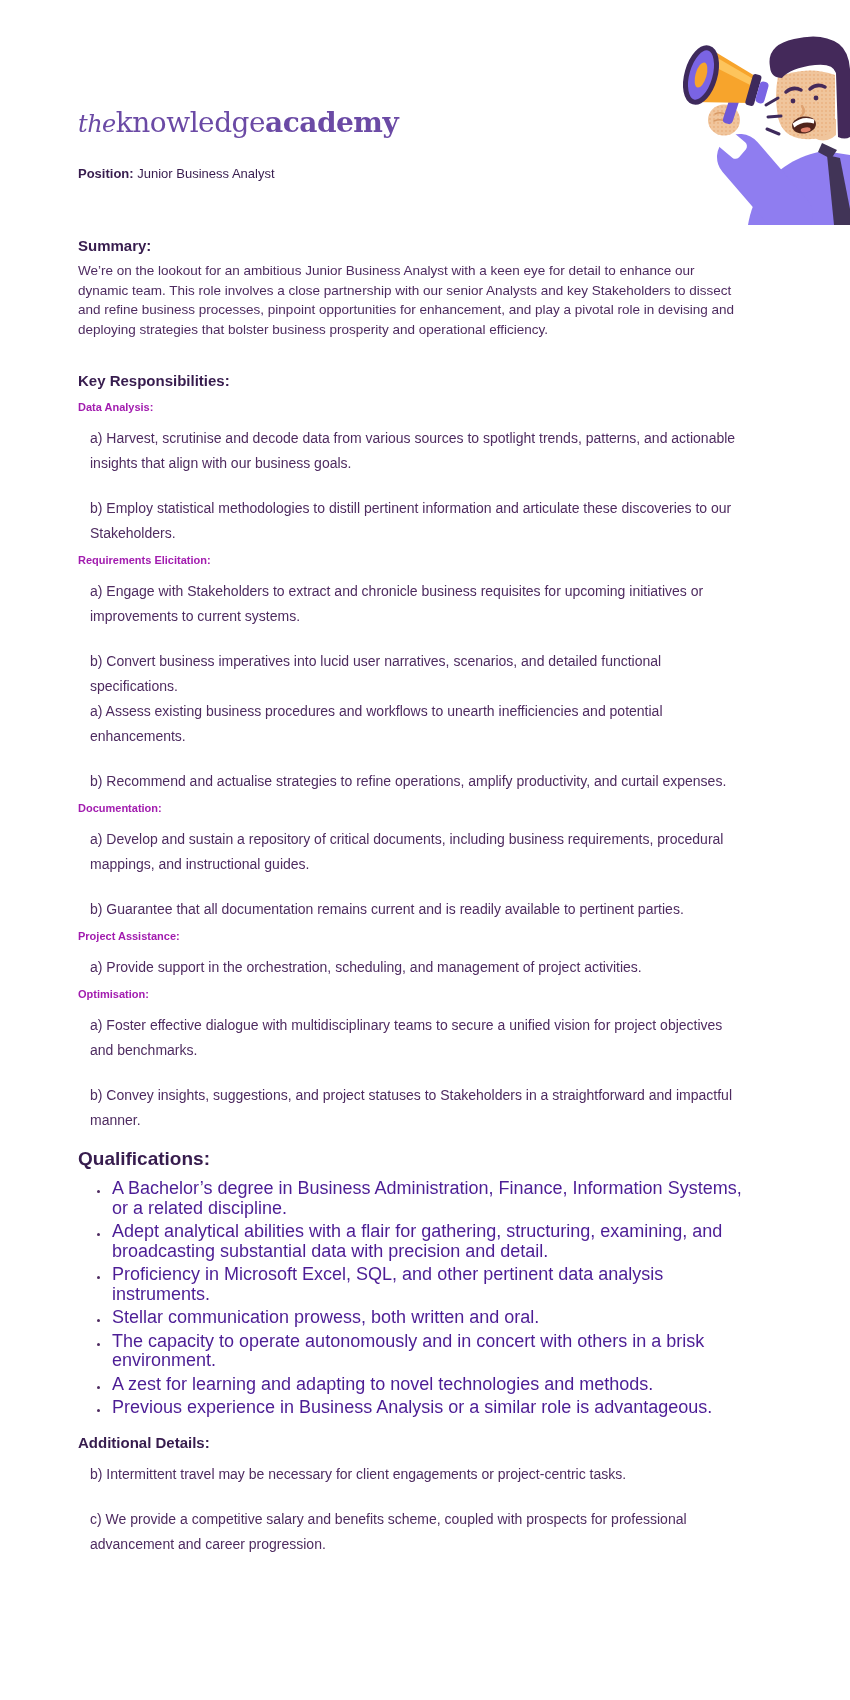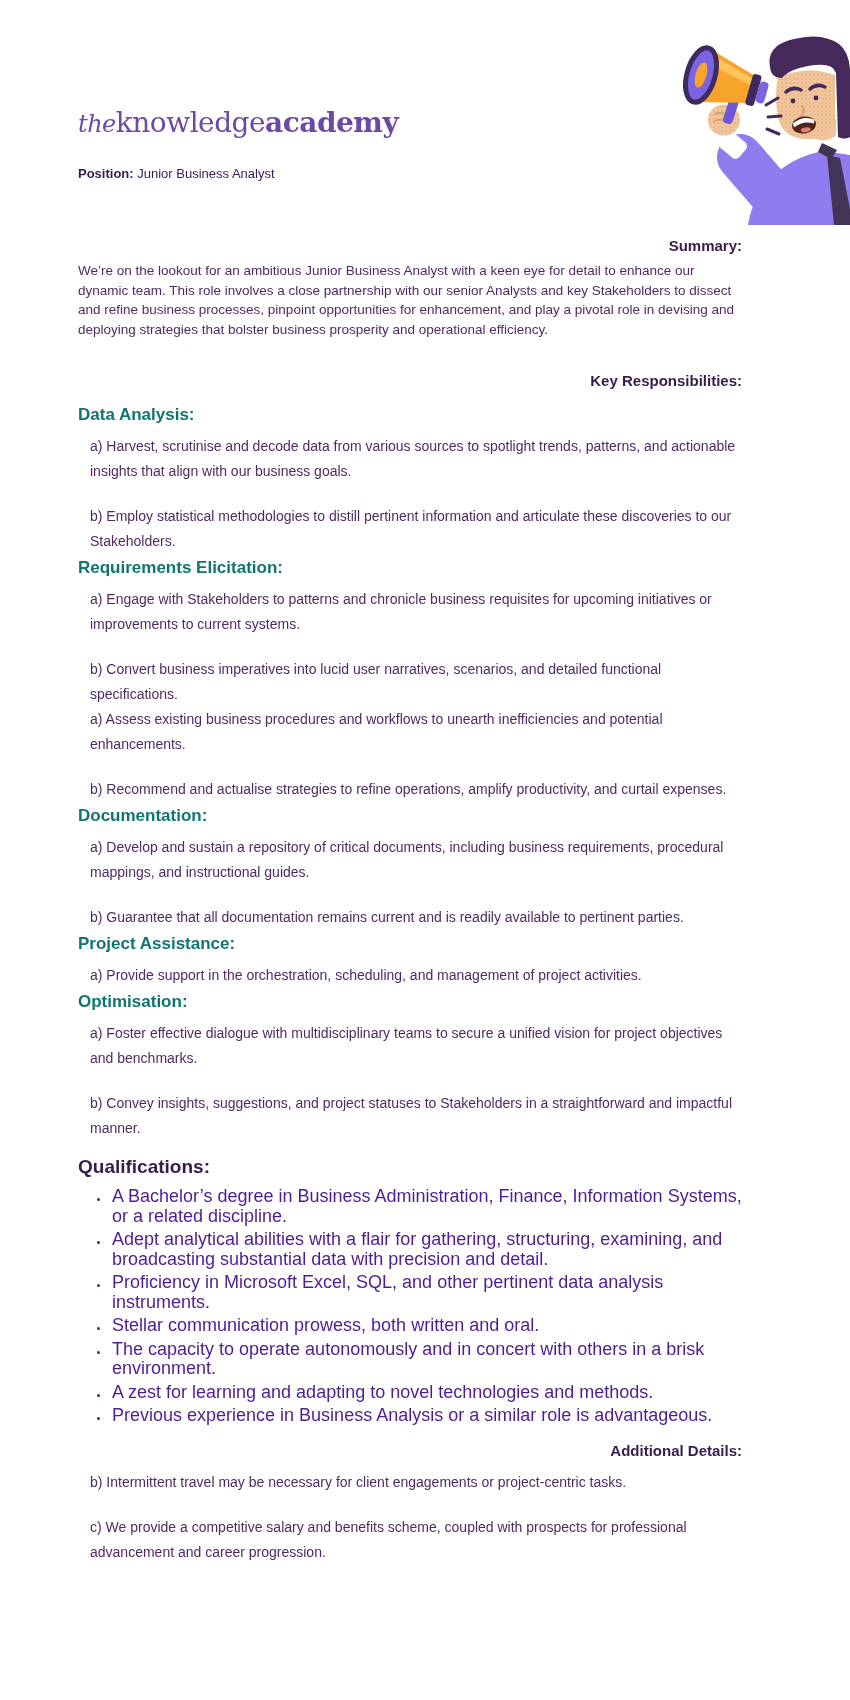--- a/index.html
+++ b/index.html
@@ -40,33 +40,32 @@
   }
   .position-line .label { font-weight:700; }
 
   
   .h-small {
     font-weight:700;
     font-size:15px;
     color:#371c4e;
     line-height:22px;
     margin:0;
-    text-align:right;
   }
   .summary-heading { margin-top:50px; }
   .summary-text {
     margin:4px 0 0;
     font-size:13.5px;
     line-height:19.5px;
     color:#4e2b60;
   }
-  .kr-heading { margin-top:31px; margin-bottom:12px; }
+  .kr-heading { margin-top:31px; margin-bottom:4px; }
 
   .rsection h3 {
-    font-weight:700; font-size:17px; color:#0f766e;
+    font-weight:700; font-size:11px; color:#a21caf;
     line-height:22px; margin:3px 0 8px;
   }
   .items { padding-left:12px; }
   .item {
     margin:0 0 20px;
     font-size:14px;
     line-height:25px;
     color:#4e2b60;
   }
   .item:last-child { margin-bottom:0; }
@@ -187,21 +186,21 @@
     <h3>Data Analysis:</h3>
     <div class="items">
       <p class="item">a) Harvest, scrutinise and decode data from various sources to spotlight trends, patterns, and actionable insights that align with our business goals.</p>
       <p class="item">b) Employ statistical methodologies to distill pertinent information and articulate these discoveries to our Stakeholders.</p>
     </div>
   </div>
 
   <div class="rsection">
     <h3>Requirements Elicitation:</h3>
     <div class="items">
-      <p class="item">a) Engage with Stakeholders to patterns and chronicle business requisites for upcoming initiatives or improvements to current systems.</p>
+      <p class="item">a) Engage with Stakeholders to extract and chronicle business requisites for upcoming initiatives or improvements to current systems.</p>
       <p class="item">b) Convert business imperatives into lucid user narratives, scenarios, and detailed functional specifications.</p>
     </div>
   </div>
 
   <div class="rsection">
     <div class="items">
       <p class="item">a) Assess existing business procedures and workflows to unearth inefficiencies and potential enhancements.</p>
       <p class="item">b) Recommend and actualise strategies to refine operations, amplify productivity, and curtail expenses.</p>
     </div>
   </div>

